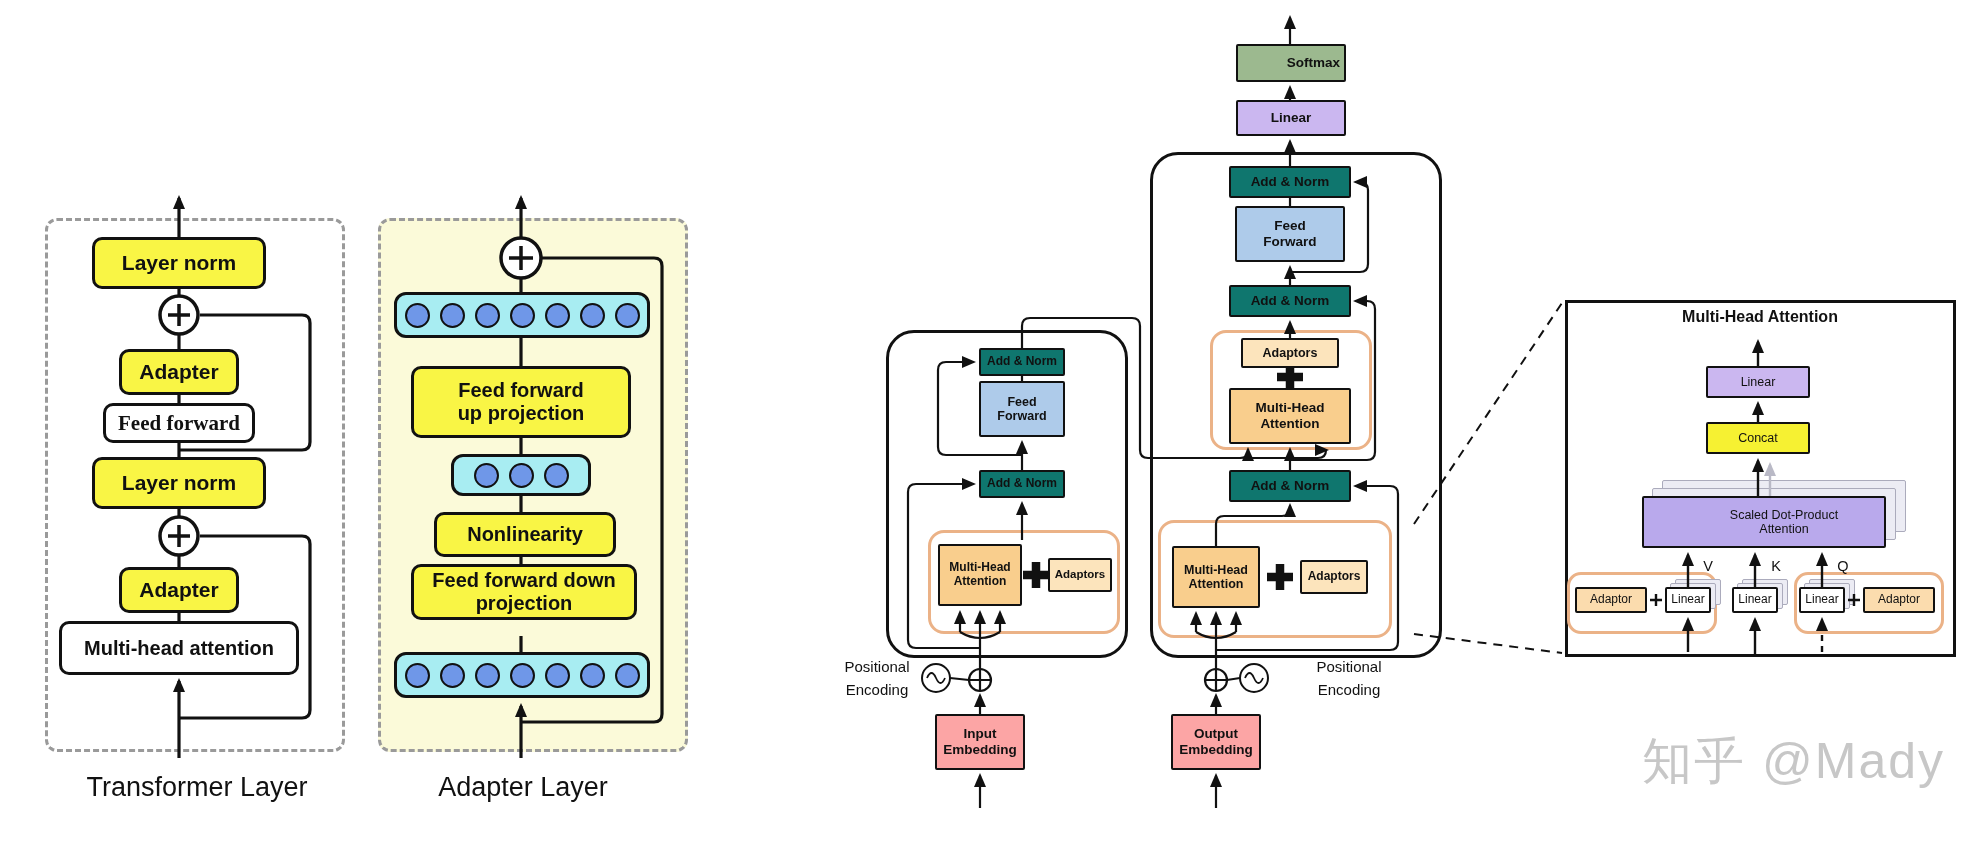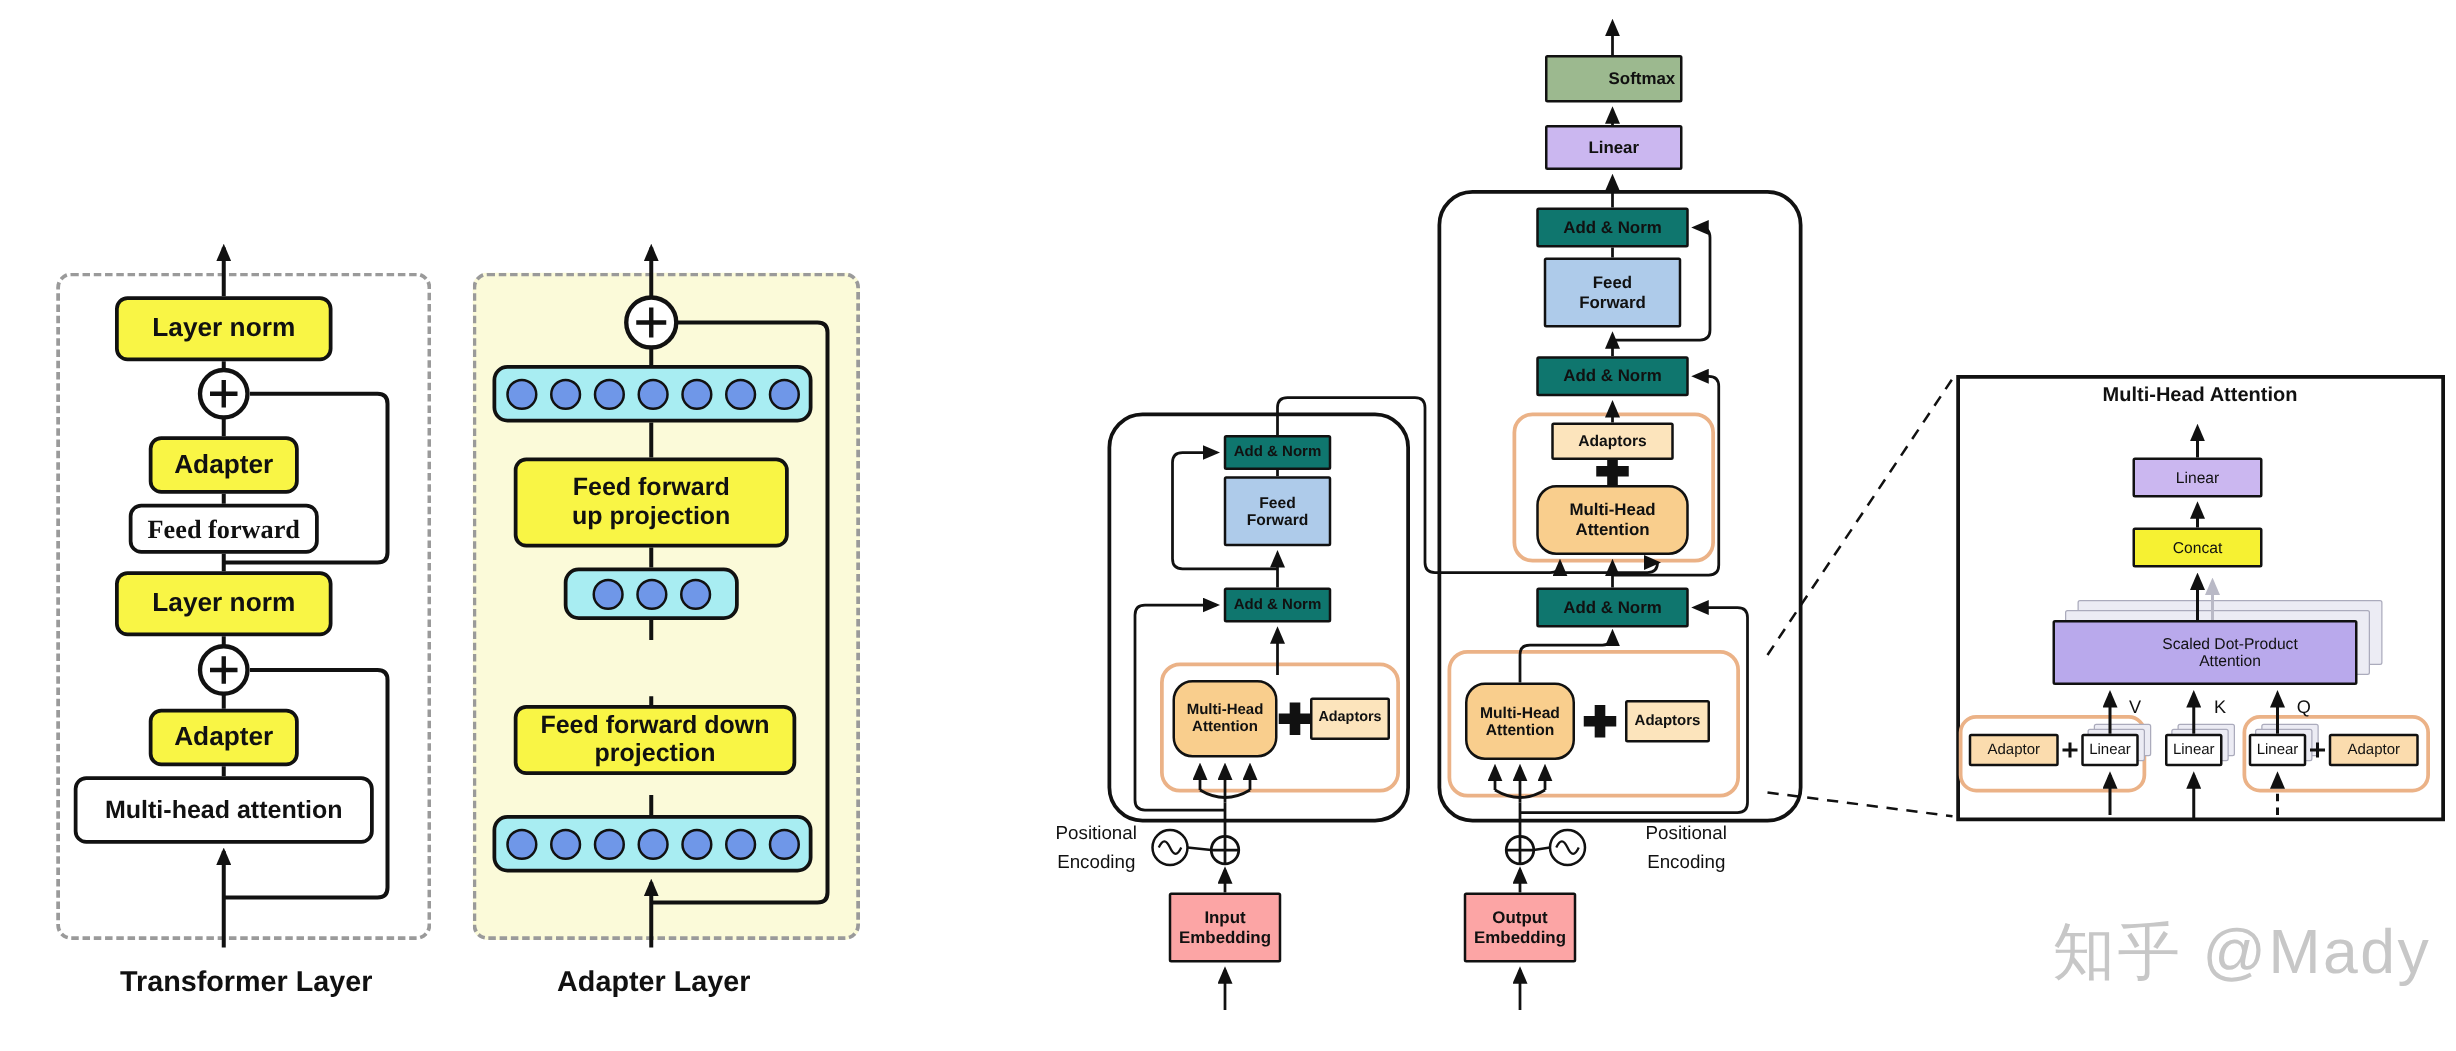--- a/index.html
+++ b/index.html
@@ -11,28 +11,28 @@
   .box{position:absolute;box-sizing:border-box;display:flex;align-items:center;justify-content:center;
        text-align:center;white-space:pre-line;z-index:3;line-height:1.15;color:#111;}
   .lbl{position:absolute;z-index:3;color:#111;white-space:pre-line;text-align:center;}
   
   .f1-yellow{background:#F9F545;border:3px solid #111;border-radius:10px;font-weight:700;font-size:21px;}
   .f1-white{background:#fff;border:3px solid #111;border-radius:10px;font-weight:700;font-size:21px;}
   .serif{font-family:"Liberation Serif",serif;}
   .cyan{position:absolute;box-sizing:border-box;background:#A8EDF2;border:3px solid #111;border-radius:12px;
         display:flex;align-items:center;justify-content:center;gap:10px;z-index:3;}
   .dot{width:25px;height:25px;border-radius:50%;background:#6F97E8;border:2.5px solid #111;box-sizing:border-box;}
-  .caption{font-weight:700;font-size:23px;}
+  .caption{font-weight:400;font-size:27px;}
   
   .f2{font-weight:700;font-size:13.5px;border:2px solid #111;border-radius:2px;}
   .an{background:#0f766e;}
   .ffb{background:#AECBEA;}
   .smx{background:#9CB98F;}
   .lin{background:#CBB7F0;}
-  .mha{background:#F9CE8D;border-radius:16px;}
+  .mha{background:#F9CE8D;}
   .adp{background:#FCE4BC;}
   .emb{background:#fca5a5;}
   .ocont{border:3.5px solid #EBB287;border-radius:16px;background:transparent;}
   .pe{font-size:15px;font-weight:500;line-height:1.5;}
   
   .f3{font-weight:500;font-size:12.5px;border:2.2px solid #111;border-radius:2px;}
   .sdpa{background:#B9A9EC;padding-left:40px;}
   .concat{background:#F6F132;}
   .adl{background:#FBDCAE;font-size:12px;}
   .linw{background:#fff;font-size:12px;}
@@ -209,20 +209,21 @@
       <span class="dot"></span>
       <span class="dot"></span>
     </div>
   <div class="box f1-yellow" style="left:411px;top:366px;width:220px;height:72px;font-size:20px;">Feed forward
 up projection</div>
   <div class="cyan" style="left:451px;top:454px;width:140px;height:42px;">
       <span class="dot"></span>
       <span class="dot"></span>
       <span class="dot"></span>
     </div>
+  <div class="box f1-yellow" style="left:434px;top:512px;width:182px;height:45px;font-size:20px;">Nonlinearity</div>
   <div class="box f1-yellow" style="left:411px;top:564px;width:226px;height:56px;font-size:20px;">Feed forward down
 projection</div>
   <div class="cyan" style="left:394px;top:652px;width:256px;height:46px;">
       <span class="dot"></span>
       <span class="dot"></span>
       <span class="dot"></span>
       <span class="dot"></span>
       <span class="dot"></span>
       <span class="dot"></span>
       <span class="dot"></span>

